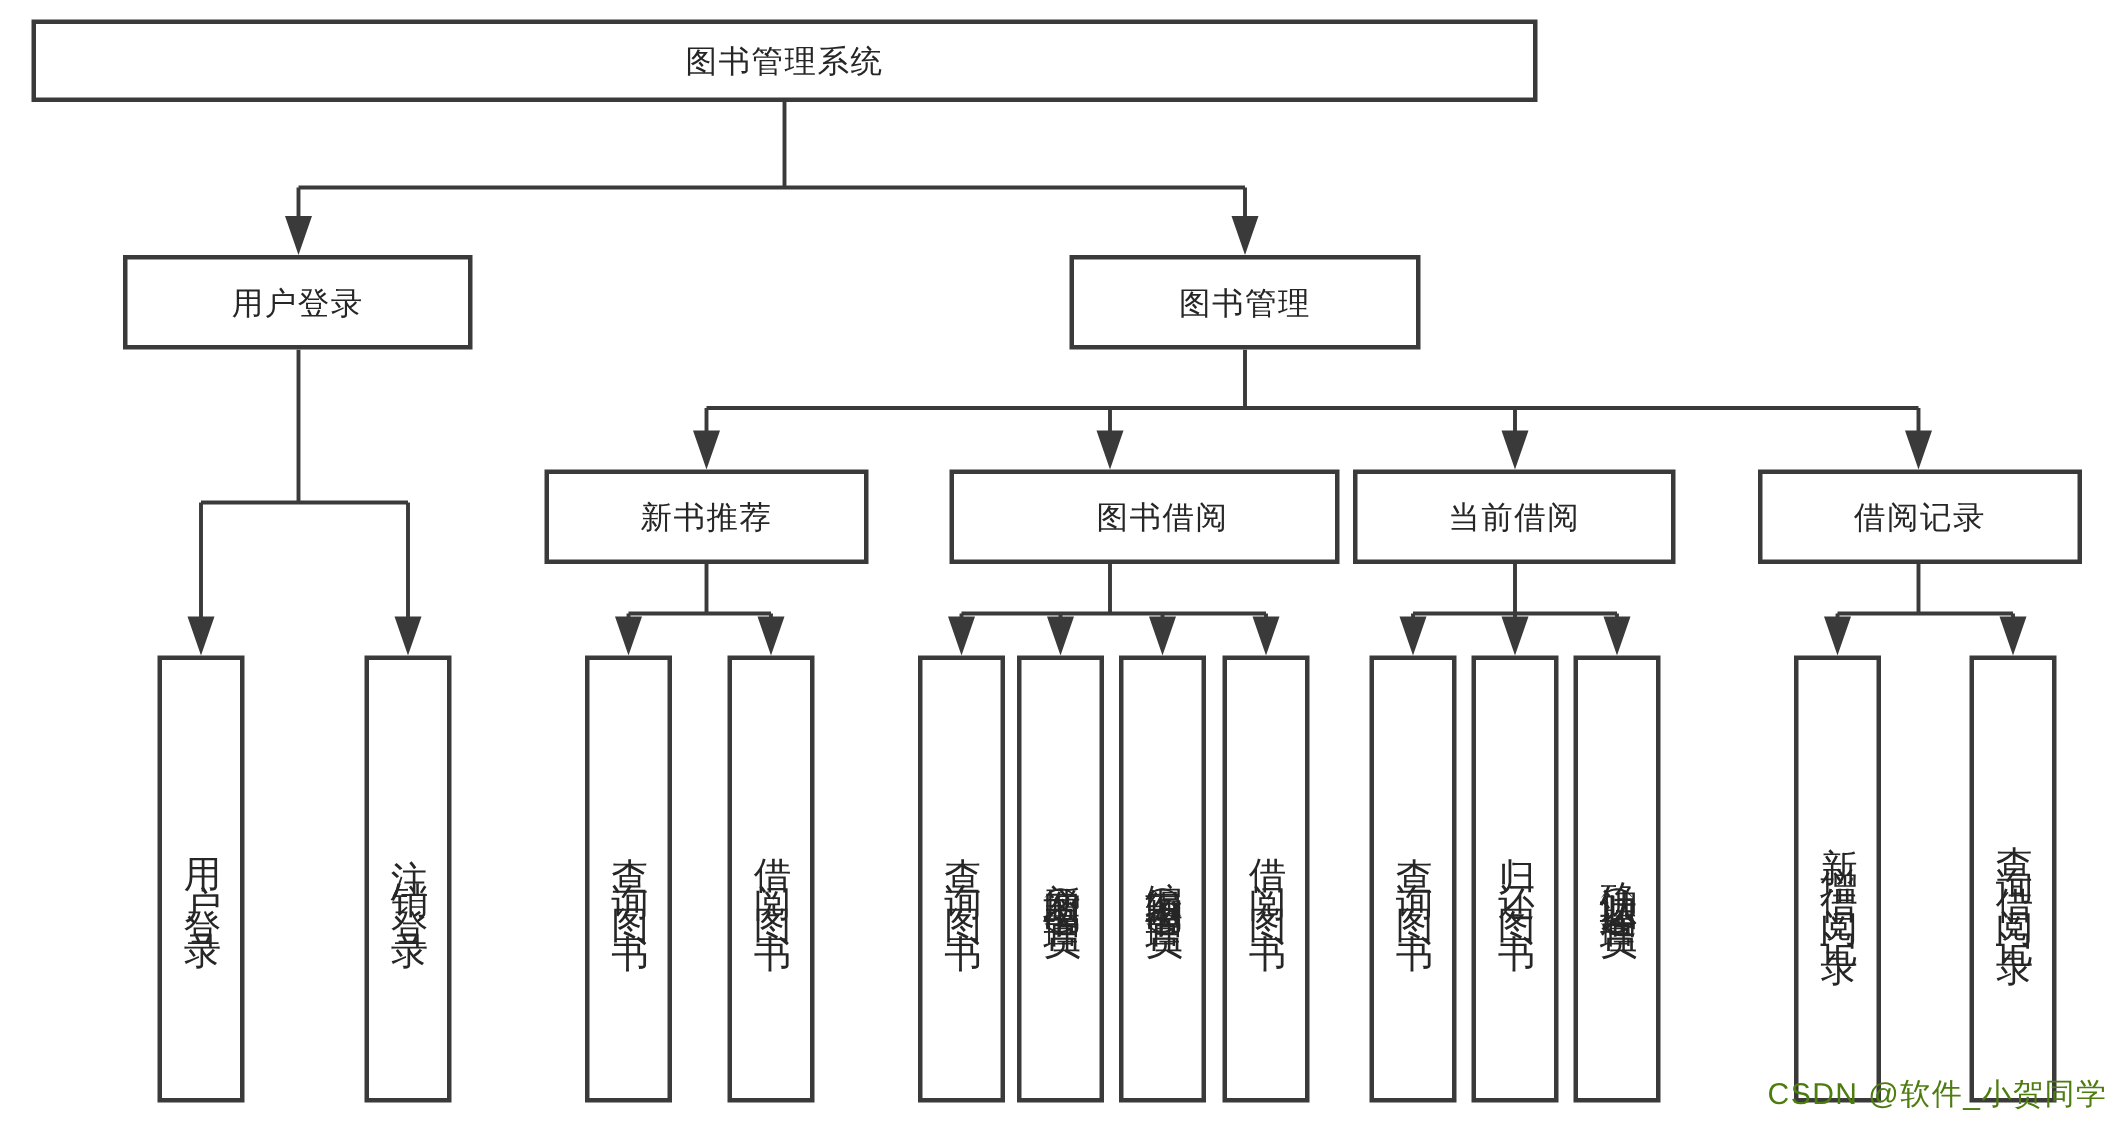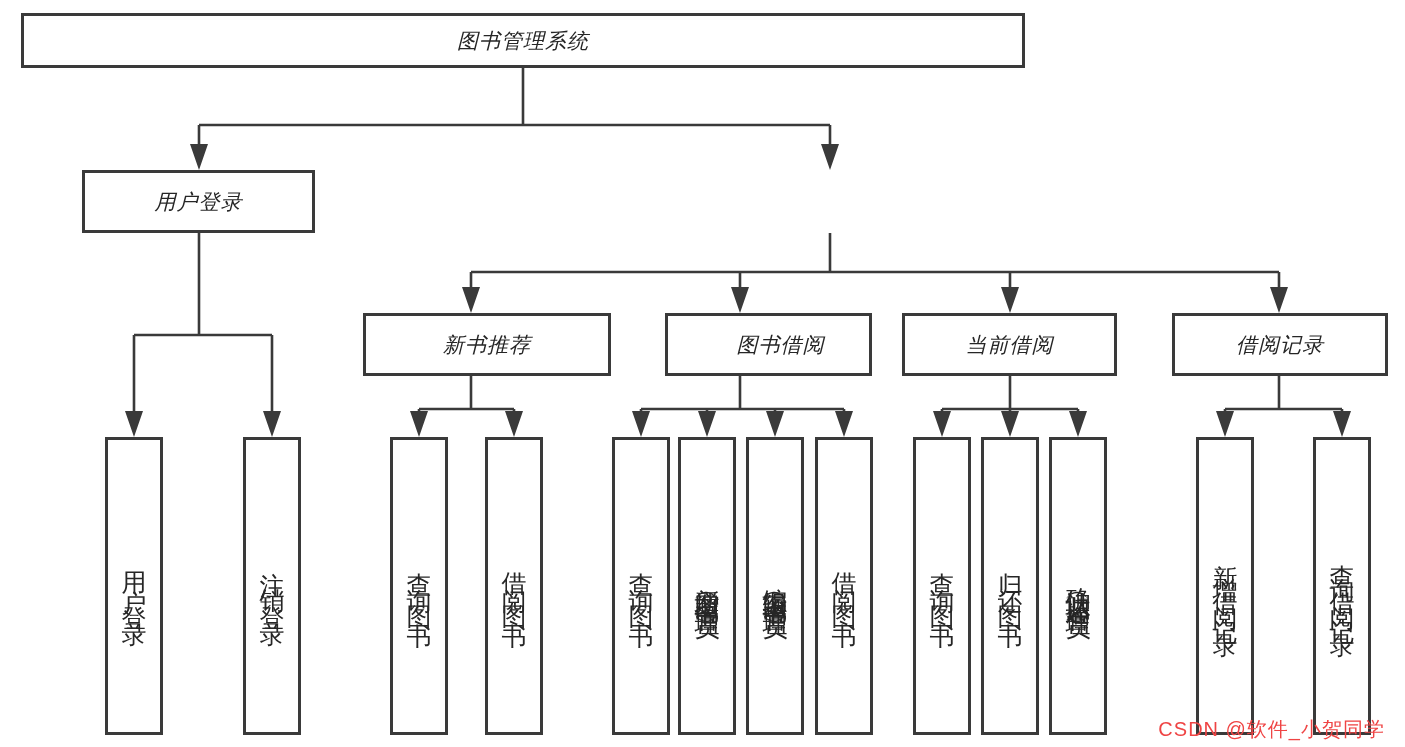--- a/index.html
+++ b/index.html
@@ -33,42 +33,41 @@
     background: #ffffff;
     display: flex;
     align-items: center;
     justify-content: center;
   }
   .hlabel {
     font-size: 21px;
     letter-spacing: 1px;
     color: #262626;
     white-space: nowrap;
-    font-style: italic;
   }
   .root-box   { left: 21px;  top: 13px;  width: 1004px; height: 55px; }
   .mid-box    { height: 63px; top: 170px; }
   .lvl2-box   { height: 63px; top: 313px; }
   .leaf       { top: 437px; width: 58px; height: 298px; }
   .vtext {
     writing-mode: vertical-rl;
     font-size: 25px;
     line-height: 1;
     color: #262626;
     white-space: nowrap;
   }
   .sp4 { letter-spacing: 17px; }
   .sp6 { letter-spacing: 14px; }
   .sp9 { letter-spacing: 4px;  }
   .watermark {
     position: absolute;
-    right: 20px;
+    right: 0;
     bottom: 4px;
     font-size: 20px;
-    color: #ef4444;
+    color: #4d7c0f;
     letter-spacing: 1px;
     white-space: nowrap;
     z-index: 5;
   }
 </style>
 </head>
 <body>
 
 <div id="stage">
 
@@ -89,25 +88,28 @@
          M1216 411h18l-9 26z M1333 411h18l-9 26z"></path>
   </svg>
 
   <div class="box root-box">
     <span class="hlabel">图书管理系统</span>
   </div>
 
   <div class="box mid-box" style="left:82px; width:233px;">
     <span class="hlabel">用户登录</span>
   </div>
+  <div class="box mid-box" style="left:713px; width:234px;">
+    <span class="hlabel">图书管理</span>
+  </div>
 
-  <div class="box lvl2-box" style="left:363px; width:248px;">
+  <div class="box lvl2-box" style="left:363px; width:216px;">
     <span class="hlabel">新书推荐</span>
   </div>
-  <div class="box lvl2-box" style="left:665px; width:207px;padding-left:24px;">
+  <div class="box lvl2-box" style="left:633px; width:260px;padding-left:24px;">
     <span class="hlabel">图书借阅</span>
   </div>
   <div class="box lvl2-box" style="left:902px; width:215px;justify-content:center;">
     <span class="hlabel">当前借阅</span>
   </div>
   <div class="box lvl2-box" style="left:1172px; width:216px;">
     <span class="hlabel">借阅记录</span>
   </div>
 
   <div class="box leaf" style="left:105px;">

